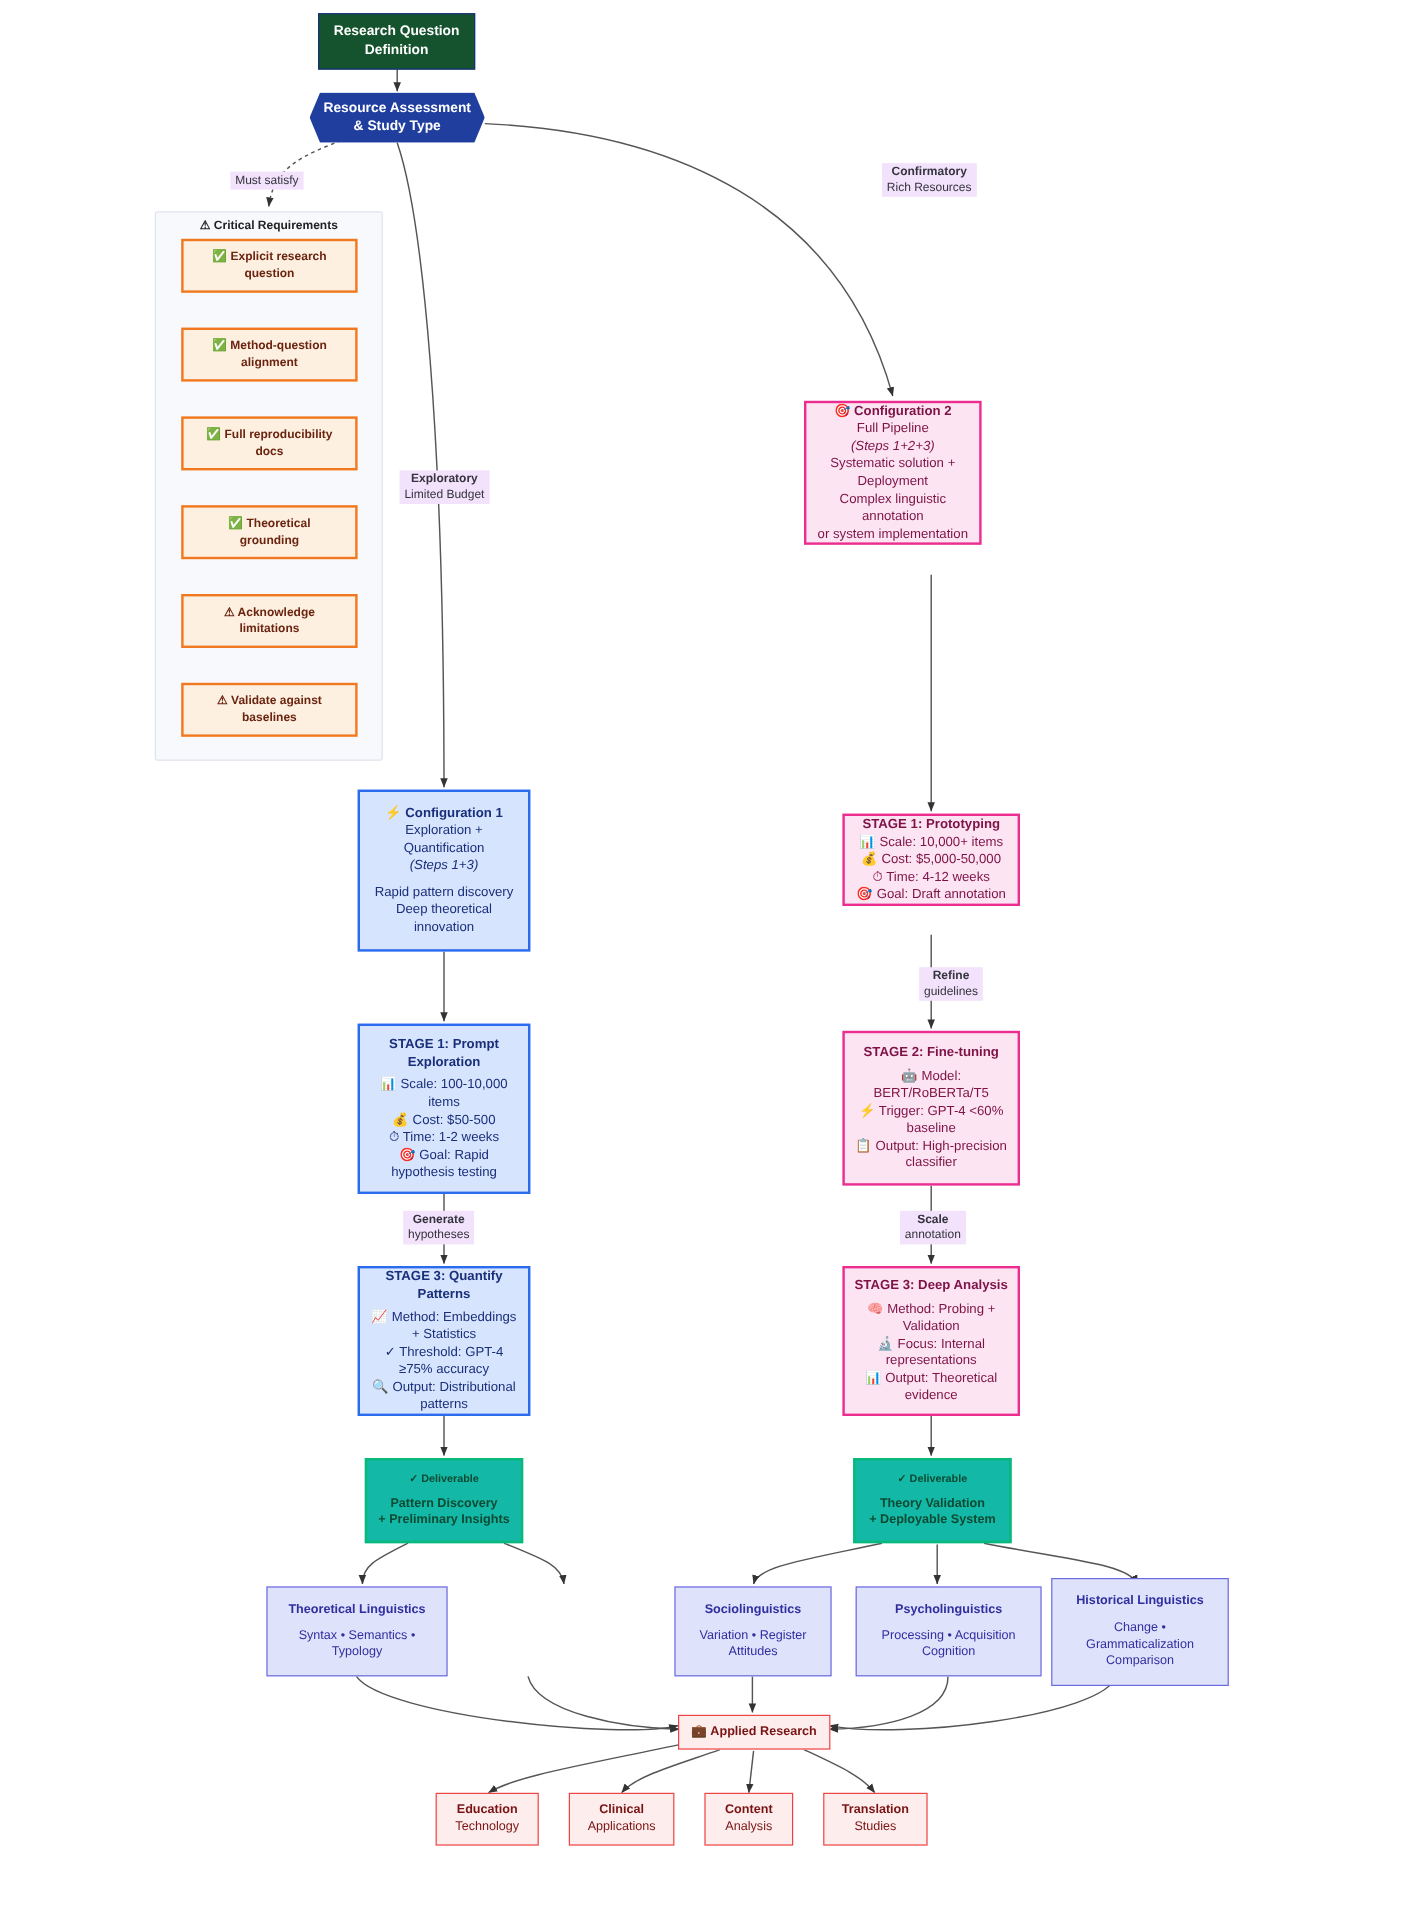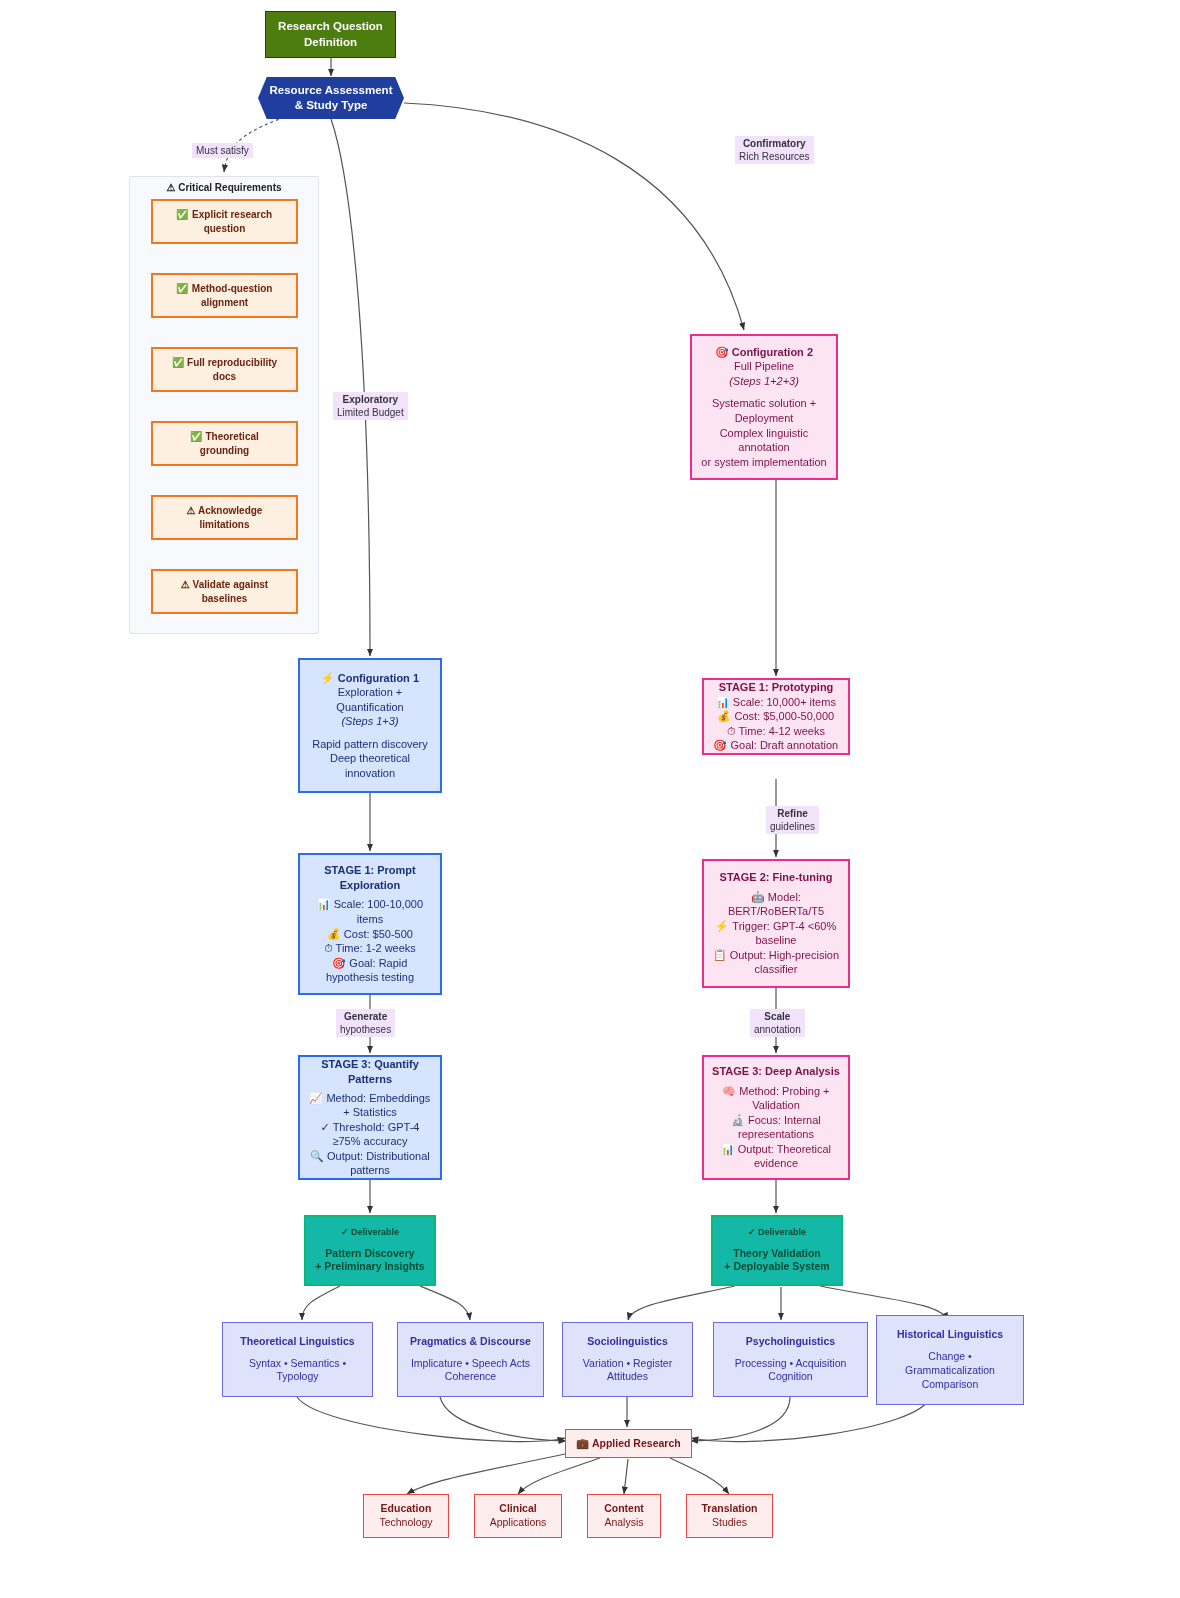--- a/index.html
+++ b/index.html
@@ -32,21 +32,21 @@
     display: flex;
     flex-direction: column;
     align-items: center;
     justify-content: center;
     text-align: center;
     line-height: 1.32;
   }
 
   
   .n-start {
-    background: #4d7c0f;
+    background: #14532d;
     border: 1px solid #16307c;
     color: #ffffff;
     font-weight: bold;
     font-size: 11.5px;
   }
   .n-hex {
     background: transparent;
     border: none;
     color: #ffffff;
     font-weight: bold;
@@ -268,21 +268,21 @@
   </div>
   <div class="node n-req" style="left:151px; top:495px; width:147px; height:45px;">
     <span class="lines"><i class="ico">⚠</i> <span>Acknowledge</span></span>
     <span class="lines">limitations</span>
   </div>
   <div class="node n-req" style="left:151px; top:569px; width:147px; height:45px;">
     <span class="lines"><i class="ico">⚠</i> <span>Validate against</span></span>
     <span class="lines">baselines</span>
   </div>
 
-  <div class="node n-pink" style="left:690px; top:334px; width:148px; height:146px;text-align:center;">
+  <div class="node n-pink" style="left:670px; top:334px; width:148px; height:120px;text-align:center;">
     <span class="lines title-line"><i class="ico">🎯</i> <span>Configuration 2</span></span>
     <span class="lines sub-line">Full Pipeline</span>
     <span class="lines sub-line ital">(Steps 1+2+3)</span>
     <span class="gap"></span>
     <span class="lines sub-line">Systematic solution +</span>
     <span class="lines sub-line">Deployment</span>
     <span class="lines sub-line">Complex linguistic</span>
     <span class="lines sub-line">annotation</span>
     <span class="lines sub-line">or system implementation</span>
   </div>
@@ -365,26 +365,20 @@
     <span class="lines title-line">Theory Validation</span>
     <span class="lines title-line">+ Deployable System</span>
   </div>
 
   <div class="node n-lav" style="left:222px; top:1322px; width:151px; height:75px;">
     <span class="lines title-line">Theoretical Linguistics</span>
     <span class="gap"></span>
     <span class="lines sub-line">Syntax • Semantics •</span>
     <span class="lines sub-line">Typology</span>
   </div>
-  <div class="node n-lav" style="left:397px; top:1322px; width:147px; height:75px;">
-    <span class="lines title-line">Pragmatics &amp; Discourse</span>
-    <span class="gap"></span>
-    <span class="lines sub-line">Implicature • Speech Acts</span>
-    <span class="lines sub-line">Coherence</span>
-  </div>
   <div class="node n-lav" style="left:562px; top:1322px; width:131px; height:75px;">
     <span class="lines title-line">Sociolinguistics</span>
     <span class="gap"></span>
     <span class="lines sub-line">Variation • Register</span>
     <span class="lines sub-line">Attitudes</span>
   </div>
   <div class="node n-lav" style="left:713px; top:1322px; width:155px; height:75px;">
     <span class="lines title-line">Psycholinguistics</span>
     <span class="gap"></span>
     <span class="lines sub-line">Processing • Acquisition</span>

